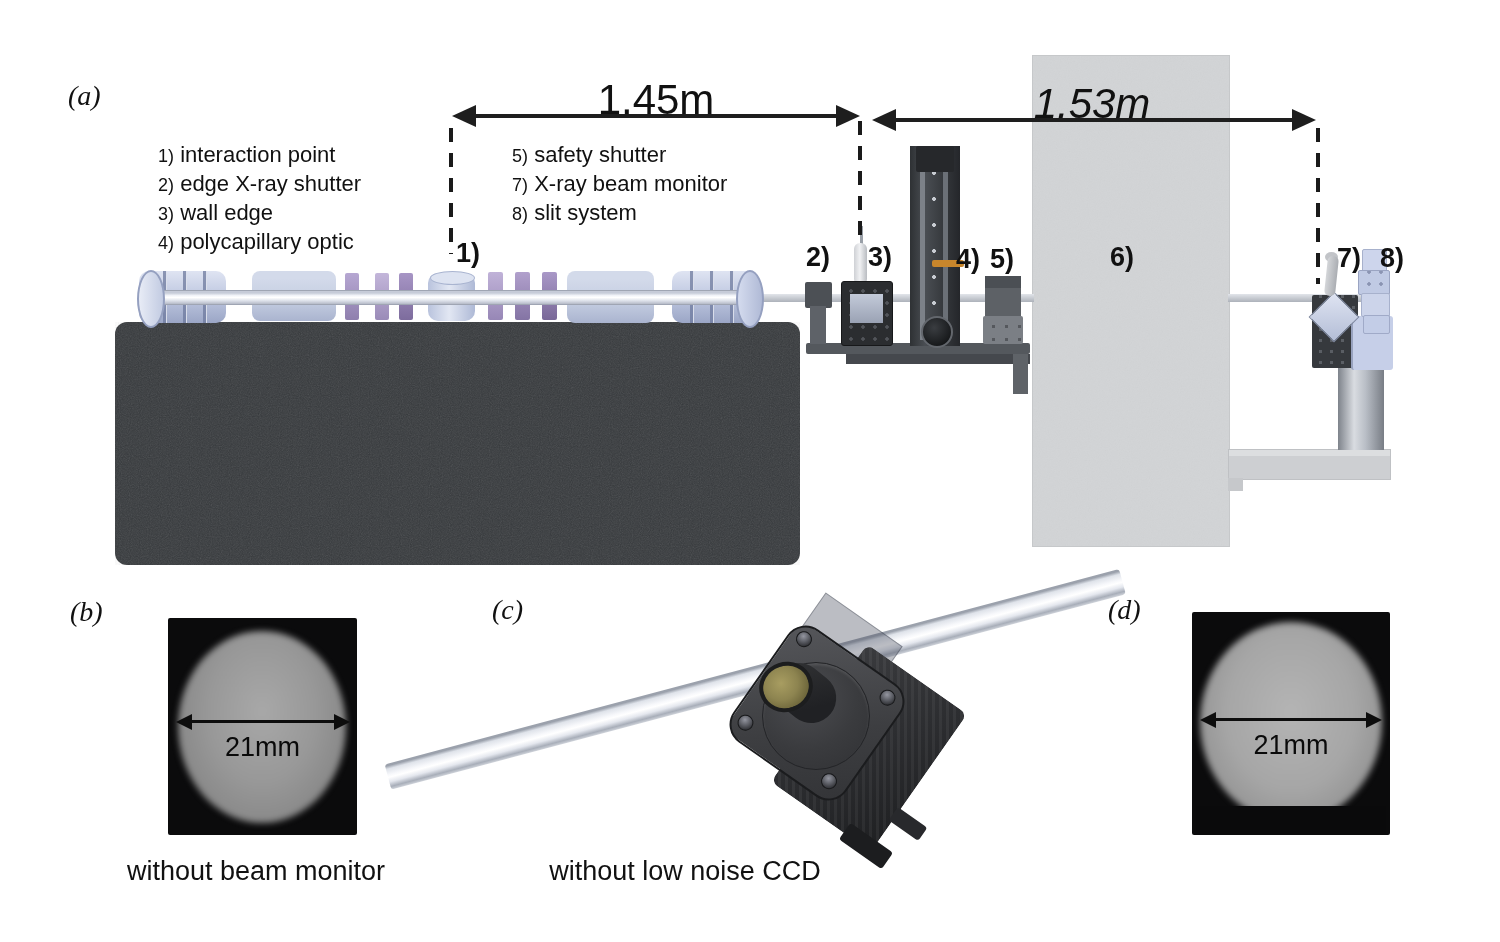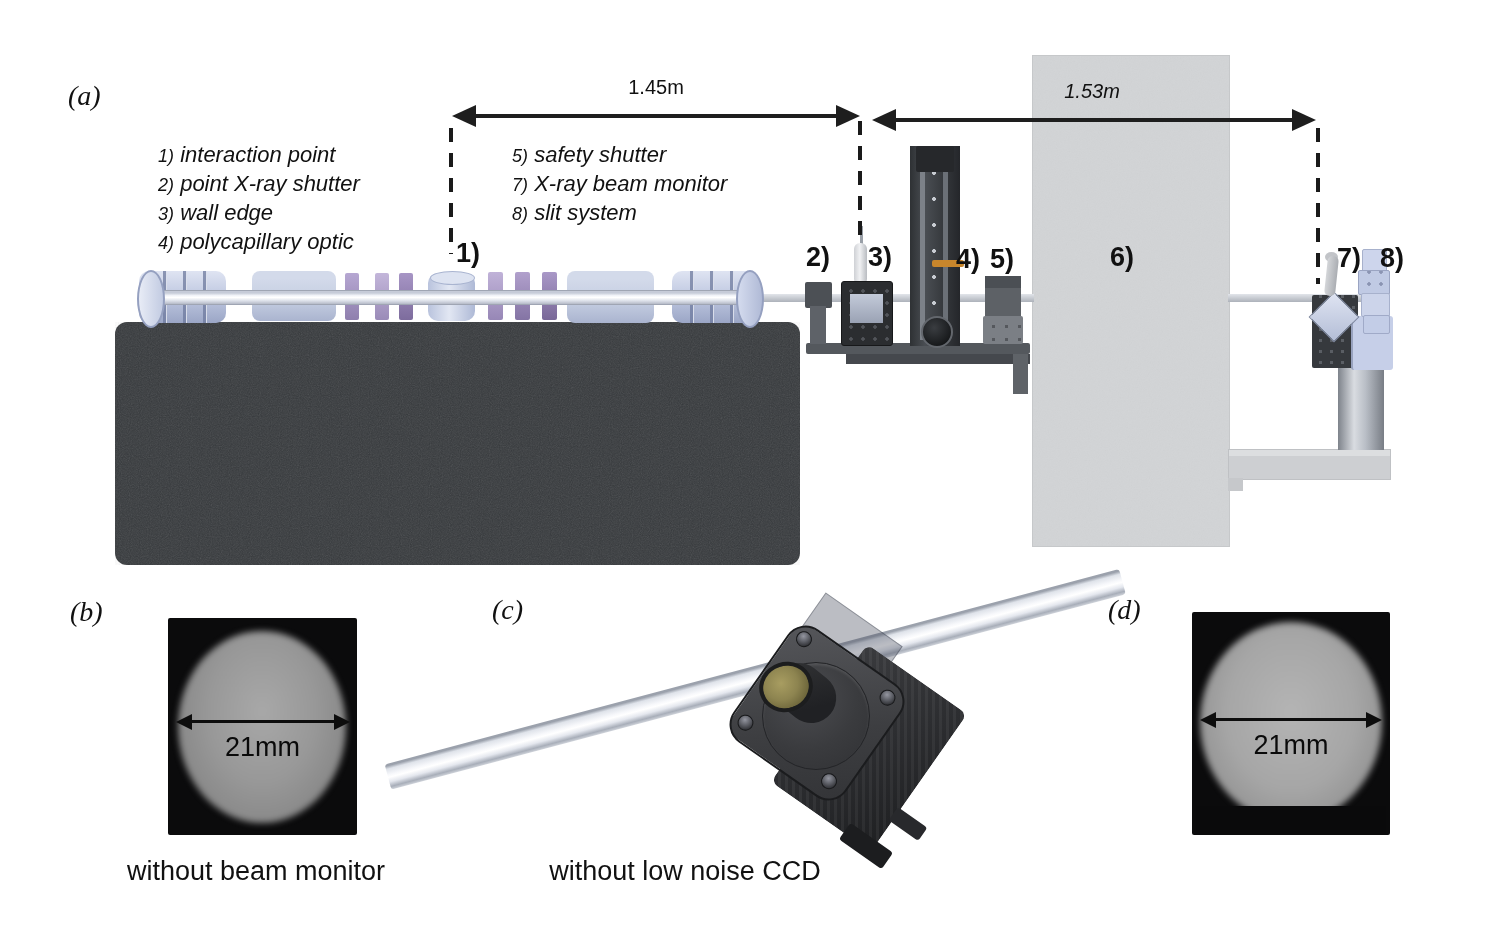--- a/index.html
+++ b/index.html
@@ -1,22 +1,22 @@
 <!DOCTYPE html>
 <html><head>
 <meta charset="utf-8">
 <style>
   html,body{margin:0;padding:0;background:#fff;}
   #figure{position:relative;width:1500px;height:942px;background:#ffffff;overflow:hidden;
           font-family:"Liberation Sans", sans-serif;color:#1a1a1a;}
   .abs{position:absolute;}
   .panel-letter{font-family:"Liberation Serif", serif;font-style:italic;font-size:28px;color:#111;}
-  .legend{font-size:22px;line-height:28px;color:#111;white-space:nowrap;font-style:italic;}
+  .legend{font-size:22px;line-height:28px;color:#111;white-space:nowrap;}
   .legend .num{font-size:18px;}
-  .dim-label{font-size:20px;text-align:center;color:#111;}
+  .dim-label{font-size:42px;text-align:center;color:#111;}
   .marker{font-size:27px;font-weight:bold;color:#111;white-space:nowrap;}
   .dash-v{width:4px;background:repeating-linear-gradient(180deg,#1a1a1a 0 14px,transparent 14px 25px);}
   .dimline{height:4px;background:#1e1e1e;}
   .ahl{width:0;height:0;border-top:11px solid transparent;border-bottom:11px solid transparent;border-right:24px solid #1e1e1e;}
   .ahr{width:0;height:0;border-top:11px solid transparent;border-bottom:11px solid transparent;border-left:24px solid #1e1e1e;}
   .bahl{width:0;height:0;border-top:8px solid transparent;border-bottom:8px solid transparent;border-right:16px solid #0d0d0d;}
   .bahr{width:0;height:0;border-top:8px solid transparent;border-bottom:8px solid transparent;border-left:16px solid #0d0d0d;}
   .noise{position:absolute;inset:0;width:100%;height:100%;}
   .stripe{width:14px;height:47px;border-radius:2px;}
   .caption{font-size:27px;text-align:center;color:#111;white-space:nowrap;}
@@ -140,21 +140,21 @@
   <div class="abs ahr" style="left:836px;top:105px;"></div>
   <div class="abs dim-label" style="left:591px;top:76px;width:130px;">1.45m</div>
 
   <div class="abs ahl" style="left:872px;top:109px;"></div>
   <div class="abs dimline" style="left:894px;top:118px;width:400px;"></div>
   <div class="abs ahr" style="left:1292px;top:109px;"></div>
   <div class="abs dim-label" style="left:1027px;top:80px;width:130px;font-style:italic;">1.53m</div>
 
   <div class="abs legend" style="left:158px;top:141px;">
     <div><span class="num">1)</span> <span>interaction point</span></div>
-    <div><span class="num">2)</span> <span>point X-ray shutter</span></div>
+    <div><span class="num">2)</span> <span>edge X-ray shutter</span></div>
     <div><span class="num">3)</span> <span>wall edge</span></div>
     <div><span class="num">4)</span> <span>polycapillary optic</span></div>
   </div>
   <div class="abs legend" style="left:512px;top:141px;">
     <div><span class="num">5)</span> <span>safety shutter</span></div>
     <div><span class="num">7)</span> <span>X-ray beam monitor</span></div>
     <div><span class="num">8)</span> <span>slit system</span></div>
   </div>
 
   <div class="abs marker" style="left:456px;top:238px;">1)</div>

